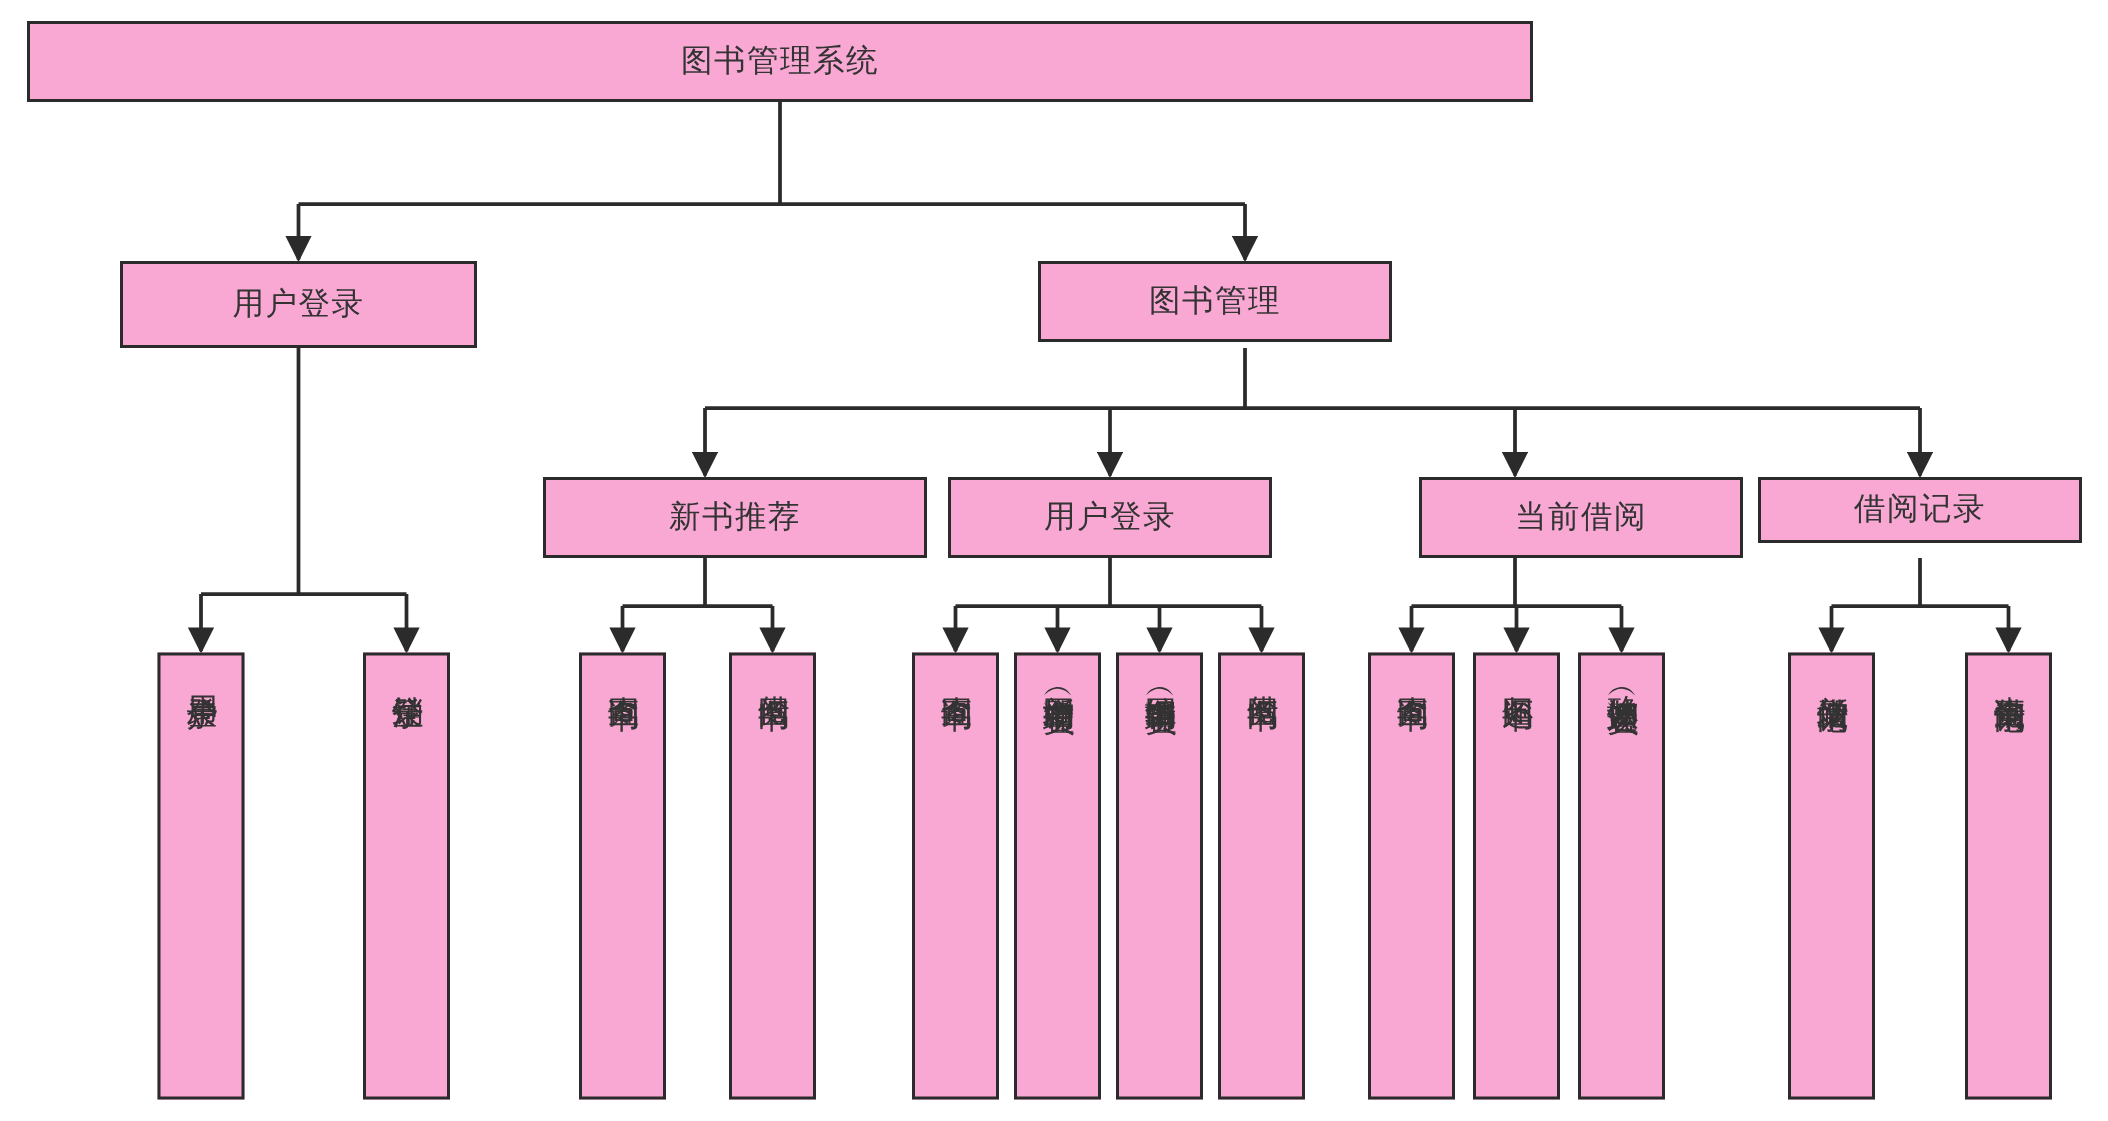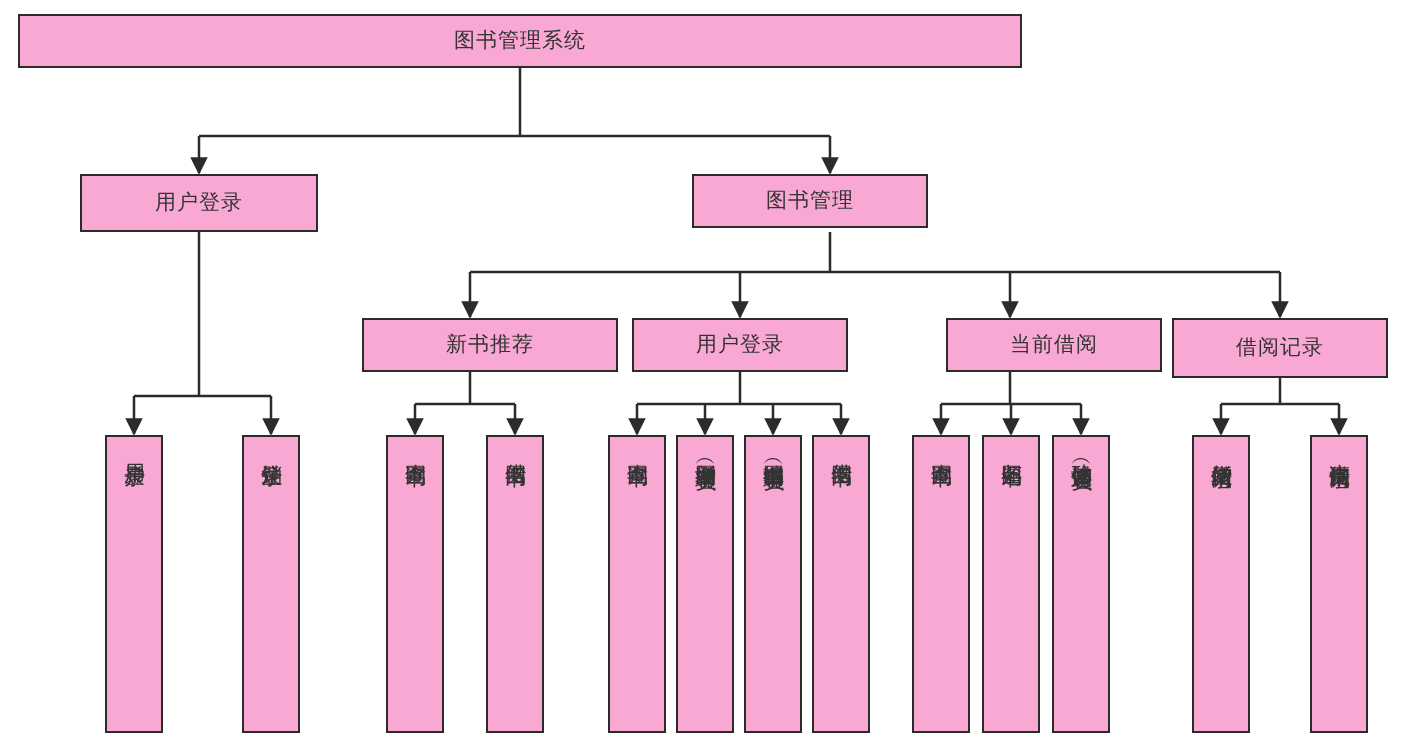--- a/index.html
+++ b/index.html
@@ -125,21 +125,21 @@
       </div>
       <div class="node horiz" style="left: 362px; top: 318px; width: 256px; height: 54px;">
         <span>新书推荐</span>
       </div>
       <div class="node horiz" style="left: 632px; top: 318px; width: 216px; height: 54px;">
         <span>用户登录</span>
       </div>
       <div class="node horiz" style="left: 946px; top: 318px; width: 216px; height: 54px;">
         <span>当前借阅</span>
       </div>
-      <div class="node horiz" style="left: 1172px; top: 318px; width: 216px; height: 60px;">
+      <div class="node horiz" style="left: 1172px; top: 318px; width: 216px; height: 44px;">
         <span>借阅记录</span>
       </div>
       <div class="node vert" style="left: 105px; top: 435px; width: 58px; height: 298px;">
         <span class="vtext">用户登录</span>
       </div>
       <div class="node vert" style="left: 242px; top: 435px; width: 58px; height: 298px;">
         <span class="vtext">注销登录</span>
       </div>
       <div class="node vert" style="left: 386px; top: 435px; width: 58px; height: 298px;">
         <span class="vtext">查询图书</span>

